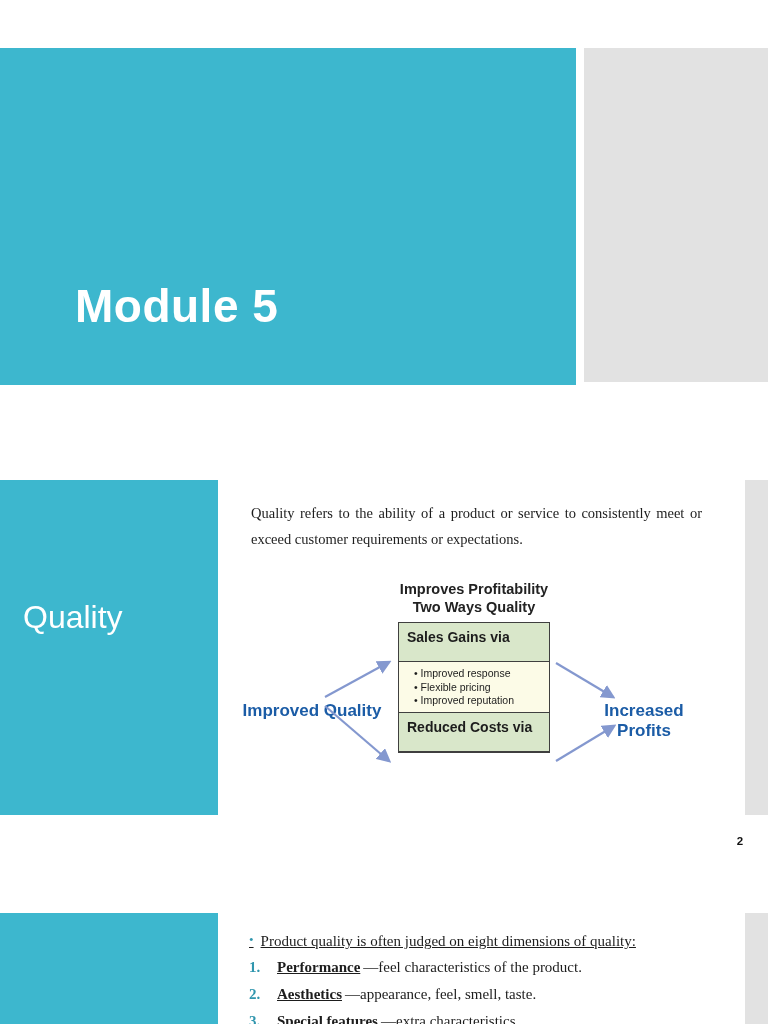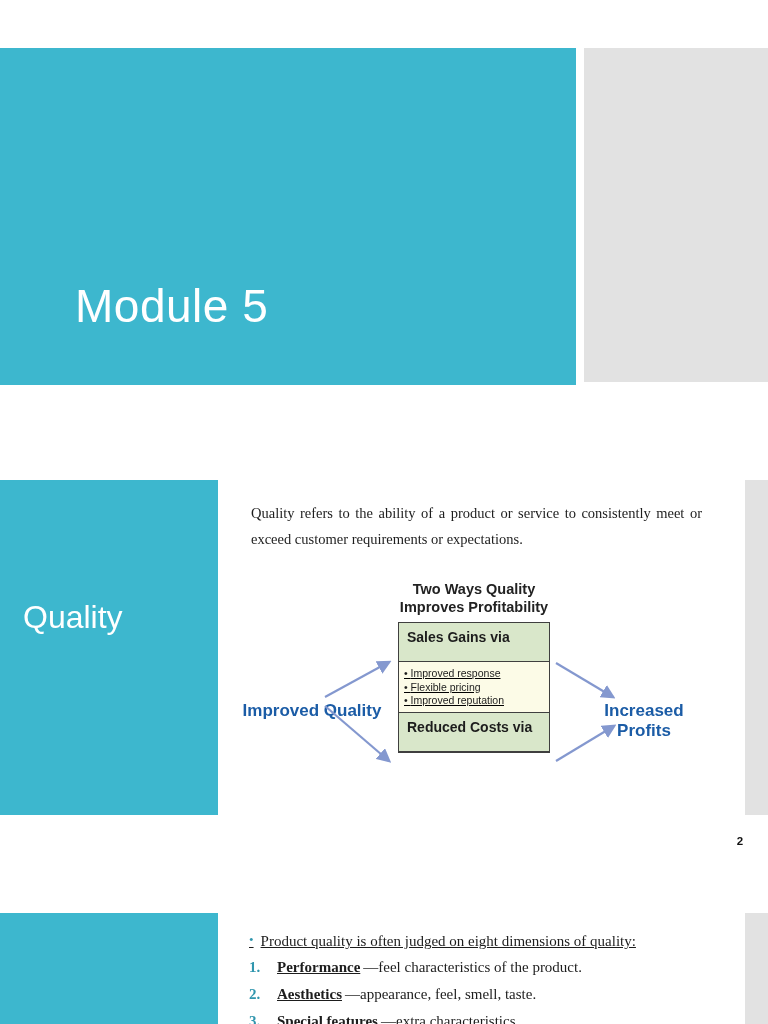--- a/index.html
+++ b/index.html
@@ -14,38 +14,38 @@
     --ink:#1d1d1d;
   }
   *{margin:0;padding:0;box-sizing:border-box;}
   html,body{width:768px;height:1024px;background:#ffffff;overflow:hidden;
     font-family:"Liberation Sans",sans-serif;}
   .abs{position:absolute;}
 
   
   .s1-hero{left:0;top:48px;width:576px;height:337px;background:var(--teal);}
   .s1-edge{left:584px;top:48px;width:184px;height:334px;background:var(--page-edge);}
-  .s1-title{left:75px;top:231px;color:#ffffff;font-size:46px;font-weight:400;
+  .s1-title{left:75px;top:231px;color:#ffffff;font-size:46px;font-weight:700;
     letter-spacing:.5px;font-family:"Liberation Sans",sans-serif;}
 
   
   .s2-sidebar{left:0;top:480px;width:218px;height:335px;background:var(--teal);}
   .s2-sidebar-title{left:23px;top:599px;color:#ffffff;font-size:32px;font-weight:300;}
   .s2-edge{left:745px;top:480px;width:23px;height:335px;background:var(--page-edge);}
   .s2-para{left:251px;top:500px;width:451px;font-family:"Liberation Serif",serif;
     font-size:14.5px;line-height:26px;color:var(--ink);text-align:justify;}
 
   .dg-title{left:378px;top:580px;width:192px;text-align:center;color:#222222;
     font-size:14.5px;line-height:18px;font-weight:bold;}
   .dg-box{width:152px;border:1px solid var(--box-border);background:var(--box-body);}
   .dg-box-1{left:398px;top:622px;}
   .dg-box-2{left:398px;top:712px;}
   .dg-box-header{background:var(--box-header);border-bottom:1px solid var(--box-border);
     font-size:14px;font-weight:bold;color:#1c1c1c;padding:6px 8px 16px 8px;}
-  .dg-box-body{list-style:none;padding:5px 4px 6px 5px;text-decoration:underline;}
+  .dg-box-body{list-style:none;padding:5px 4px 6px 15px;}
   .dg-box-body li{font-size:10.5px;line-height:13.5px;color:#1c1c1c;}
   .dg-box-body li::before{content:"\2022  ";}
   .dg-label{color:var(--diagram-blue);font-weight:bold;font-size:17px;text-align:center;}
   .dg-label-left{left:228px;top:701px;width:168px;}
   .dg-label-right{left:578px;top:701px;width:132px;}
   .dg-arrows{left:218px;top:480px;width:550px;height:335px;pointer-events:none;}
 
   .page-num{left:720px;top:835px;width:40px;text-align:center;font-size:11.5px;
     font-weight:bold;color:#111111;}
 
@@ -71,22 +71,22 @@
 </div>
 <div class="abs s1-edge"></div>
 
 <div class="abs s2-sidebar"></div>
 <div class="abs s2-sidebar-title">Quality</div>
 <div class="abs s2-edge"></div>
 
 <p class="abs s2-para">Quality refers to the ability of a product or service to consistently meet or exceed customer requirements or expectations.</p>
 
 <div class="abs dg-title">
+  <div>Improves Profitability</div>
   <div>Two Ways Quality</div>
-  <div>Improves Profitability</div>
 </div>
 
 <div class="abs dg-box dg-box-1">
   <div class="dg-box-header">Sales Gains via</div>
   <ul class="dg-box-body">
     <li>Improved response</li>
     <li>Flexible pricing</li>
     <li>Improved reputation</li>
   </ul>
 </div>

